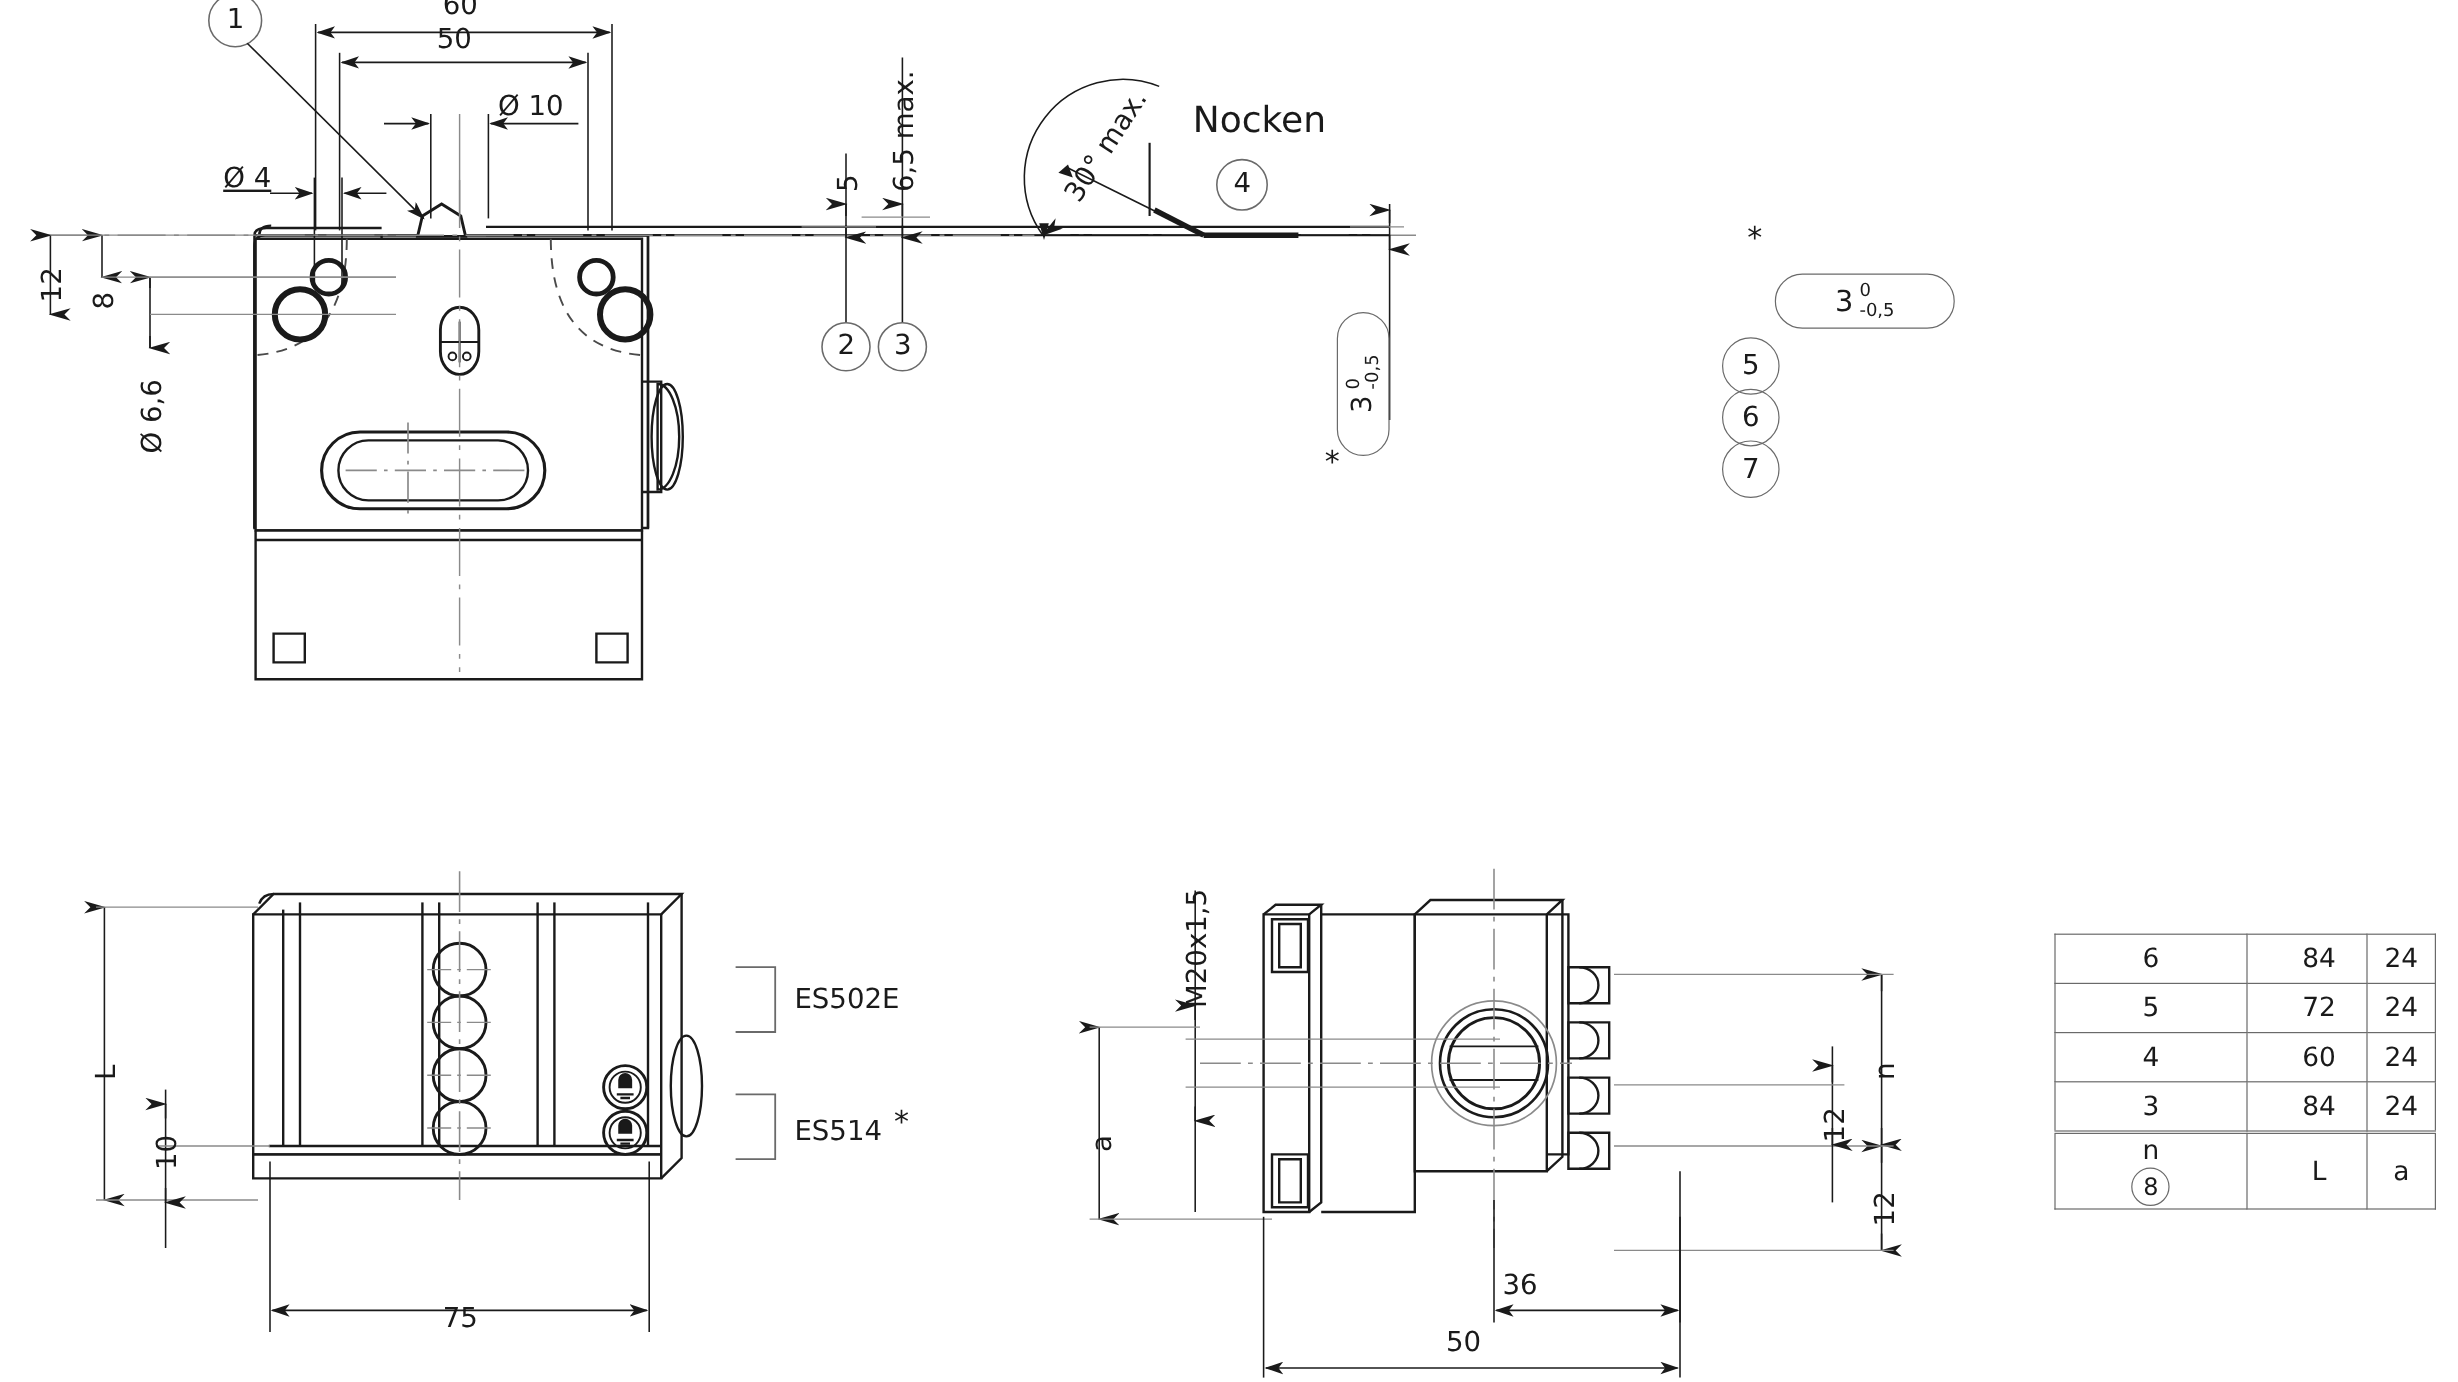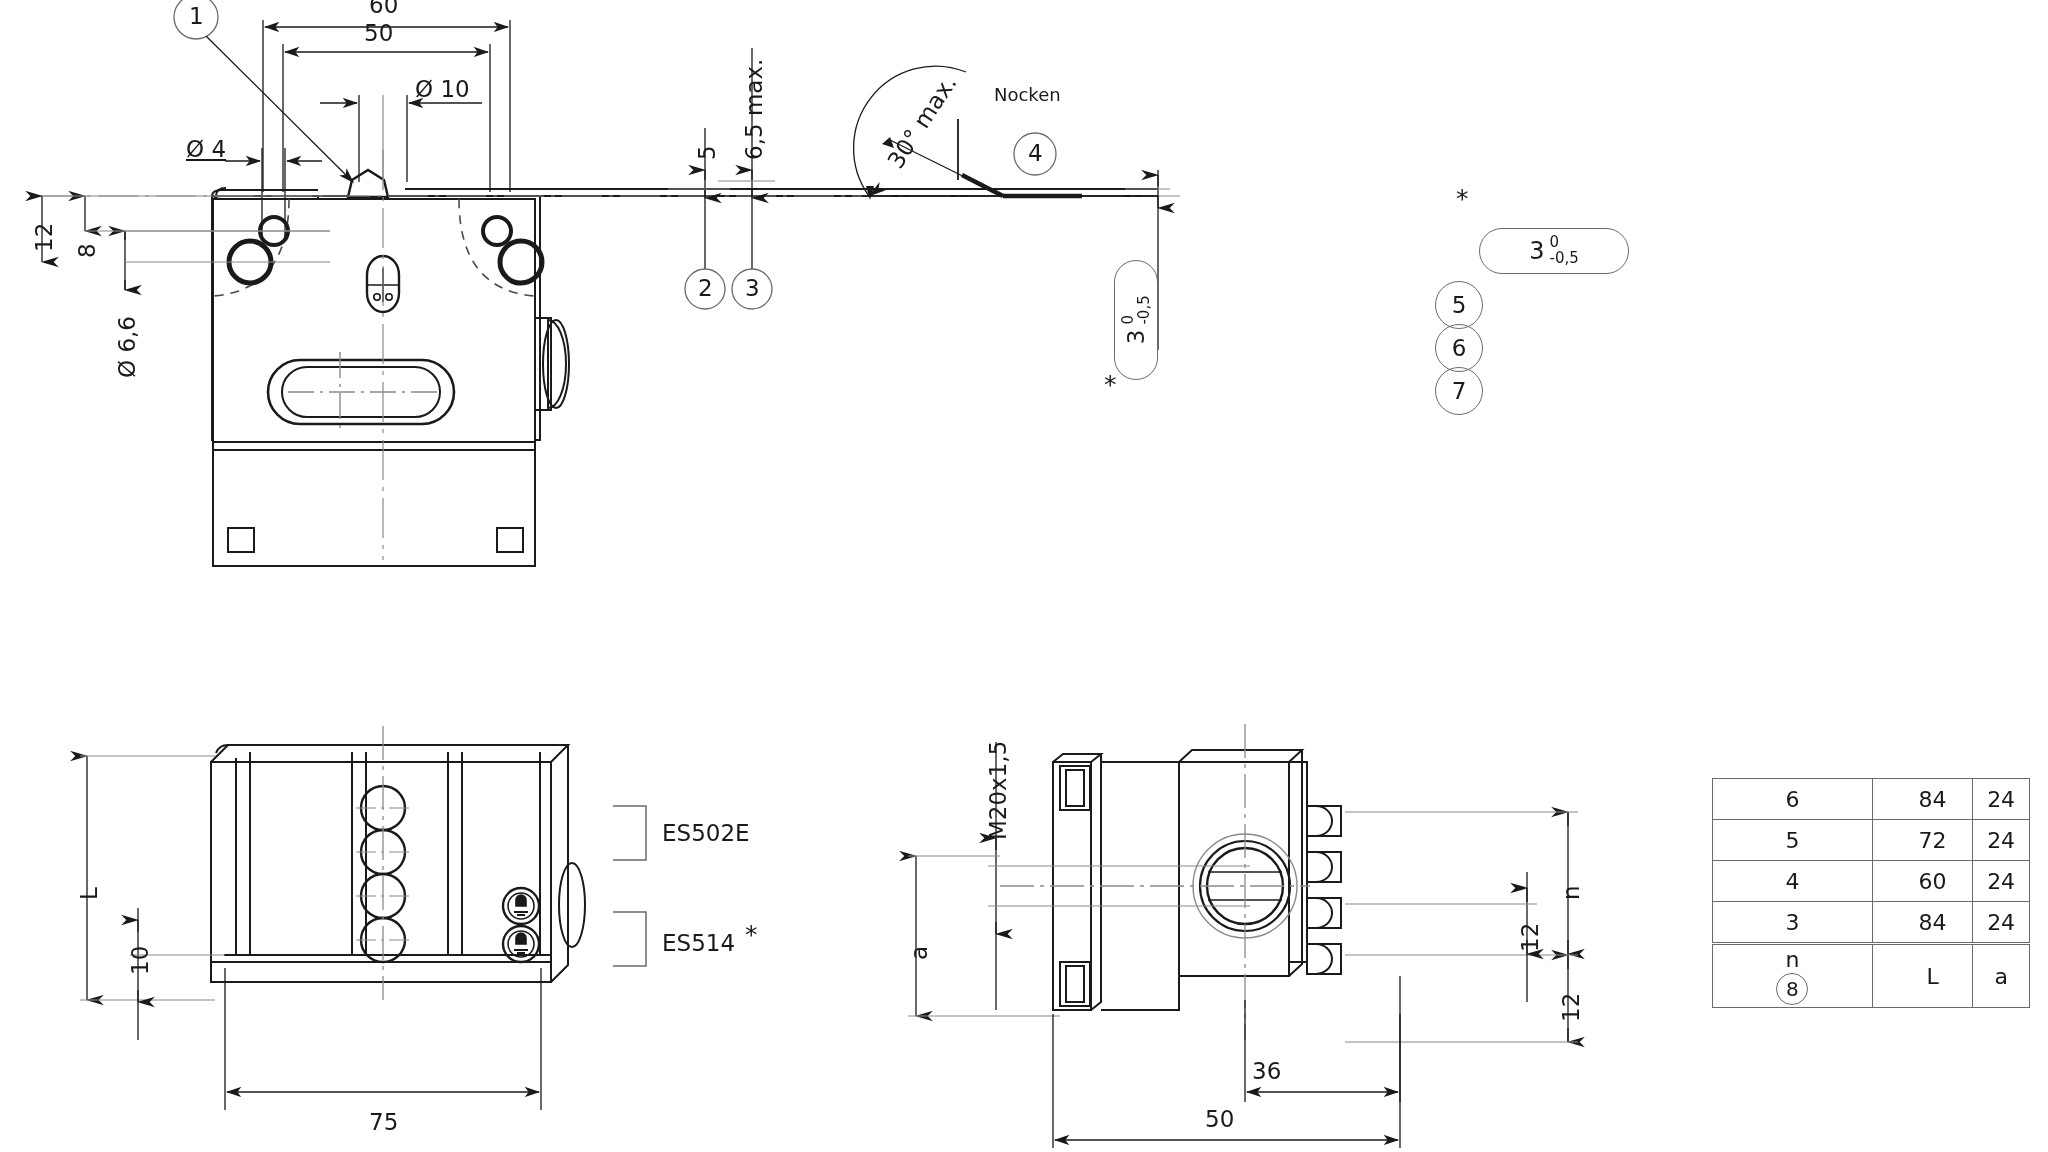--- a/index.html
+++ b/index.html
@@ -1,21 +1,21 @@
 <!DOCTYPE html>
 <html><head>
 <meta charset="utf-8">
 <style>
   html,body{margin:0;padding:0;background:#ffffff;}
   body{width:2048px;height:1152px;position:relative;overflow:hidden;
        font-family:"DejaVu Sans","Liberation Sans",sans-serif;color:#1a1a1a;}
   #stage{position:absolute;left:0;top:0;width:2048px;height:1152px;}
   svg.draw{position:absolute;left:0;top:0;width:2048px;height:1152px;overflow:visible;}
   .lbl{position:absolute;white-space:nowrap;font-size:23px;color:#1a1a1a;line-height:1;}
-  .lbl.big{font-size:18px;}
+  .lbl.big{font-size:30px;}
   .rot90{transform:rotate(-90deg);transform-origin:0 0;}
   .tol{display:inline-block;vertical-align:middle;font-size:15px;line-height:1.05;text-align:left;margin-left:5px;}
   .tolbox{display:inline-flex;align-items:center;}
   
   #parts-table{position:absolute;left:1712px;top:778px;width:318px;border-collapse:collapse;}
   #parts-table td{border:1px solid #6a6a6a;height:40px;text-align:center;font-size:22px;padding:0;}
   #parts-table td.c1{width:160px;}
   #parts-table td.c2{width:80px;padding-left:20px;}
   #parts-table td.c3{width:56px;}
   #parts-table tr.hdr td{height:62px;vertical-align:middle;}
@@ -411,21 +411,21 @@
     </div>
 <div style="position:absolute;left:1435px;top:324px;width:46px;height:46px;border:1.3px solid #6a6a6a;border-radius:50%;display:flex;align-items:center;justify-content:center;font-size:23px;">
       <span>6</span>
     </div>
 <div style="position:absolute;left:1435px;top:367px;width:46px;height:46px;border:1.3px solid #6a6a6a;border-radius:50%;display:flex;align-items:center;justify-content:center;font-size:23px;">
       <span>7</span>
     </div>
 
 <div class="lbl rot90" style="left:78px;top:900px;">L</div>
 <div class="lbl rot90" style="left:129px;top:975px;">10</div>
-<div class="lbl" style="left:369px;top:1088px;margin-top:23px;">75</div>
+<div class="lbl" style="left:369px;top:1088px;">75</div>
 
 <div class="lbl" style="left:662px;top:822px;">ES502E</div>
 <div class="lbl" style="left:662px;top:932px;">ES514</div>
 <div class="asterisk" style="left:745px;top:922px;">*</div>
 
 <div class="lbl rot90" style="left:987px;top:840px;">M20x1,5</div>
 <div class="lbl rot90" style="left:908px;top:960px;">a</div>
 <div class="lbl rot90" style="left:1560px;top:900px;">n</div>
 <div class="lbl rot90" style="left:1519px;top:952px;">12</div>
 <div class="lbl rot90" style="left:1560px;top:1022px;">12</div>

